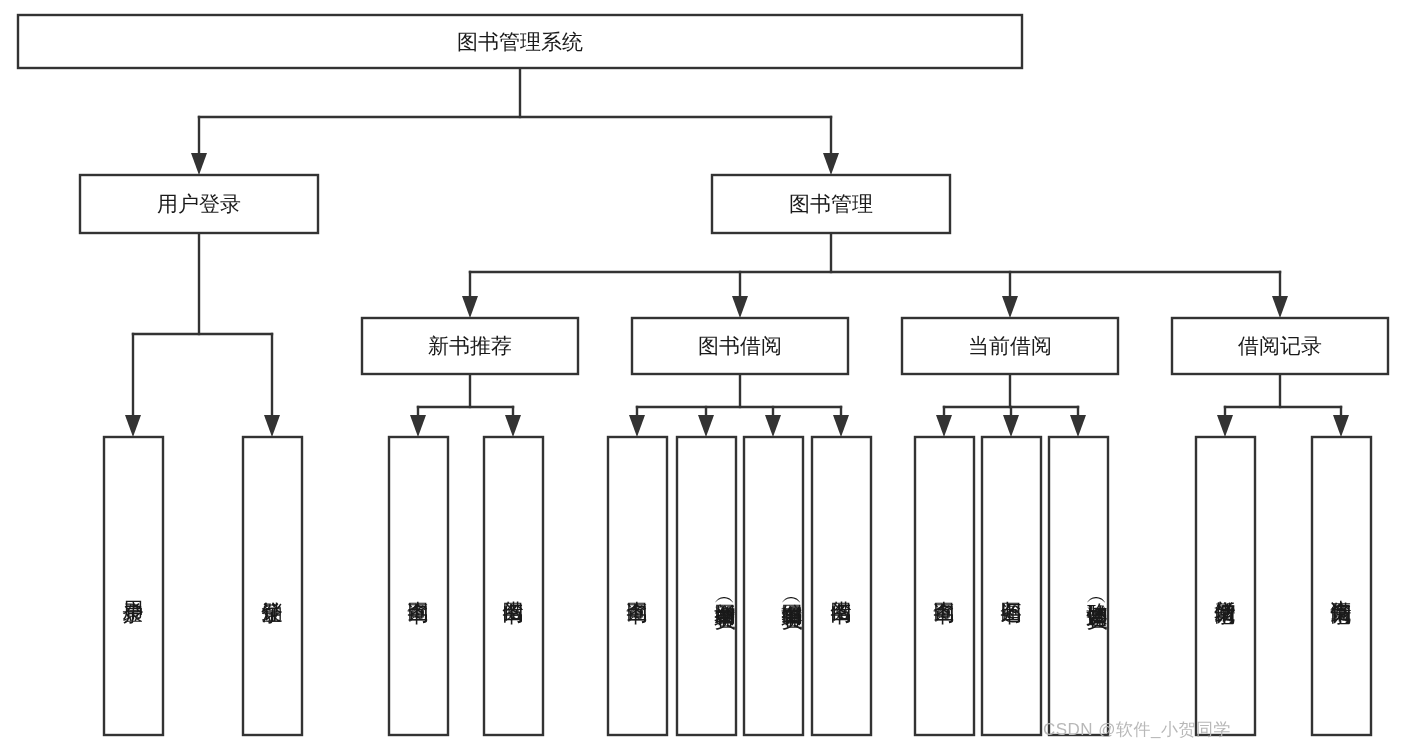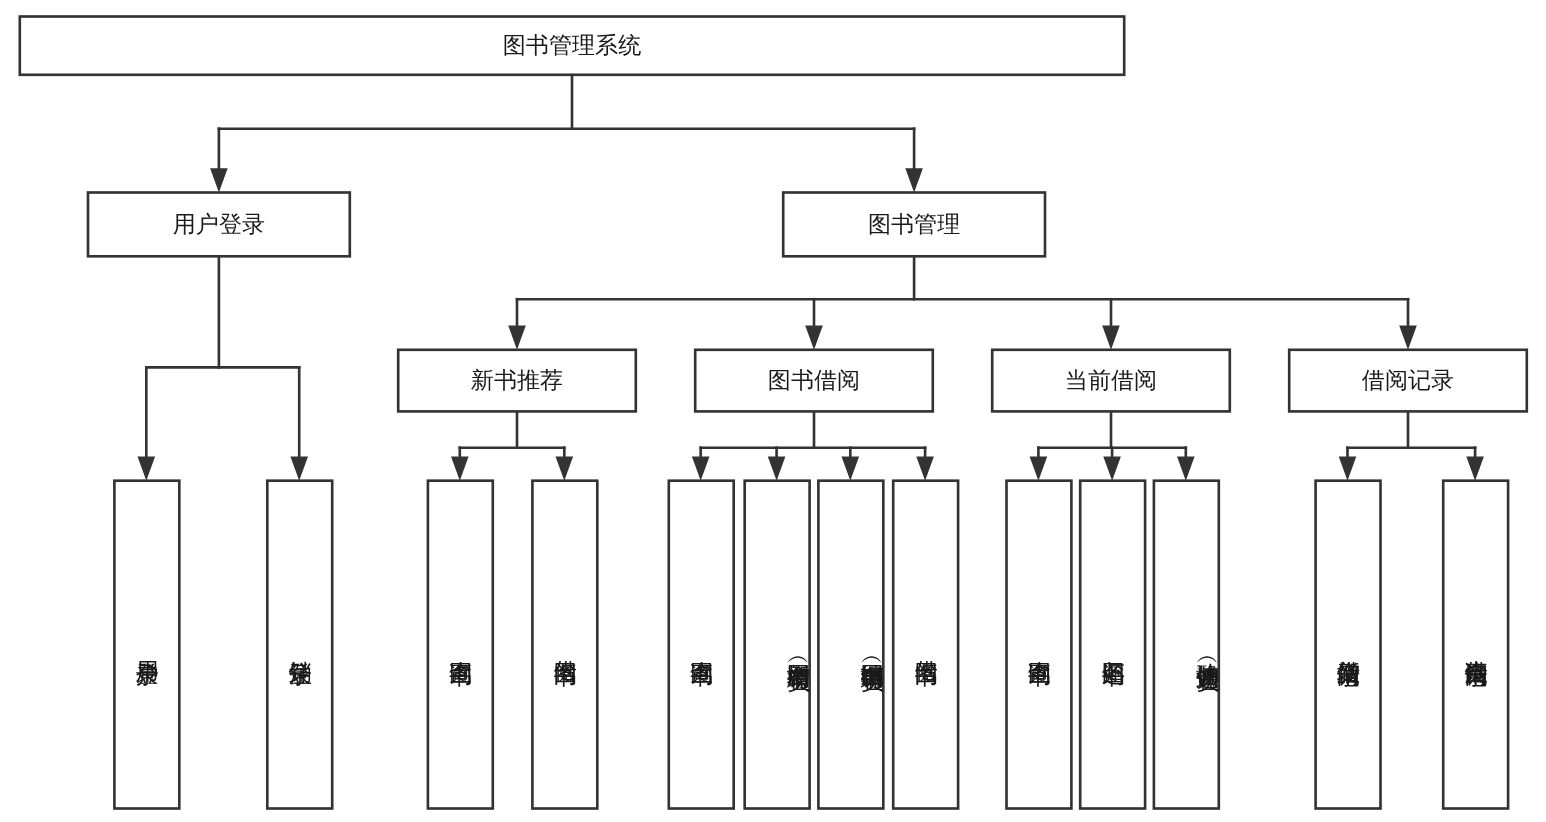--- a/index.html
+++ b/index.html
@@ -218,14 +218,15 @@
   <div class="label-vert" style="left:608px; top:437px; width:59px; height:298px;">查询图书</div>
   <div class="label-vert" style="left:677px; top:437px; width:59px; height:298px; align-items:flex-start; padding-top:8px; box-sizing:border-box;">新增图书（管理员）</div>
   <div class="label-vert" style="left:744px; top:437px; width:59px; height:298px; align-items:flex-start; padding-top:8px; box-sizing:border-box;">编辑图书（管理员）</div>
   <div class="label-vert" style="left:812px; top:437px; width:59px; height:298px;">借阅图书</div>
   <div class="label-vert" style="left:915px; top:437px; width:59px; height:298px;">查询图书</div>
   <div class="label-vert" style="left:982px; top:437px; width:59px; height:298px;">归还图书</div>
   <div class="label-vert" style="left:1049px; top:437px; width:59px; height:298px; align-items:flex-start; padding-top:8px; box-sizing:border-box;">确认归还（管理员）</div>
   <div class="label-vert" style="left:1196px; top:437px; width:59px; height:298px;">新增借阅记录</div>
   <div class="label-vert" style="left:1312px; top:437px; width:59px; height:298px;">查询借阅记录</div>
 
+  <div class="watermark">CSDN @软件_小贺同学</div>
 
 </div>
 
 </body></html>

